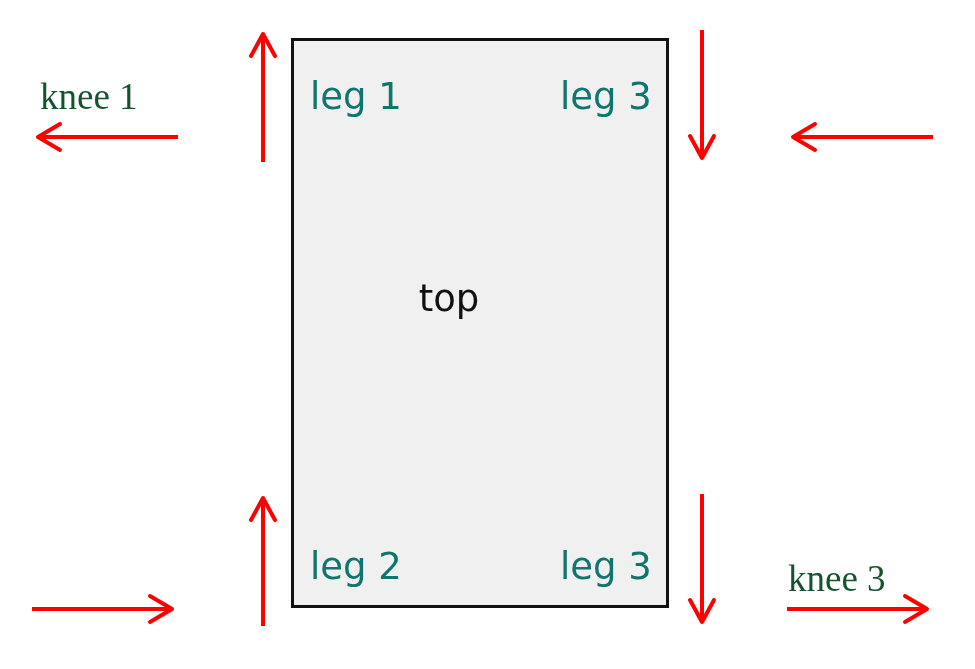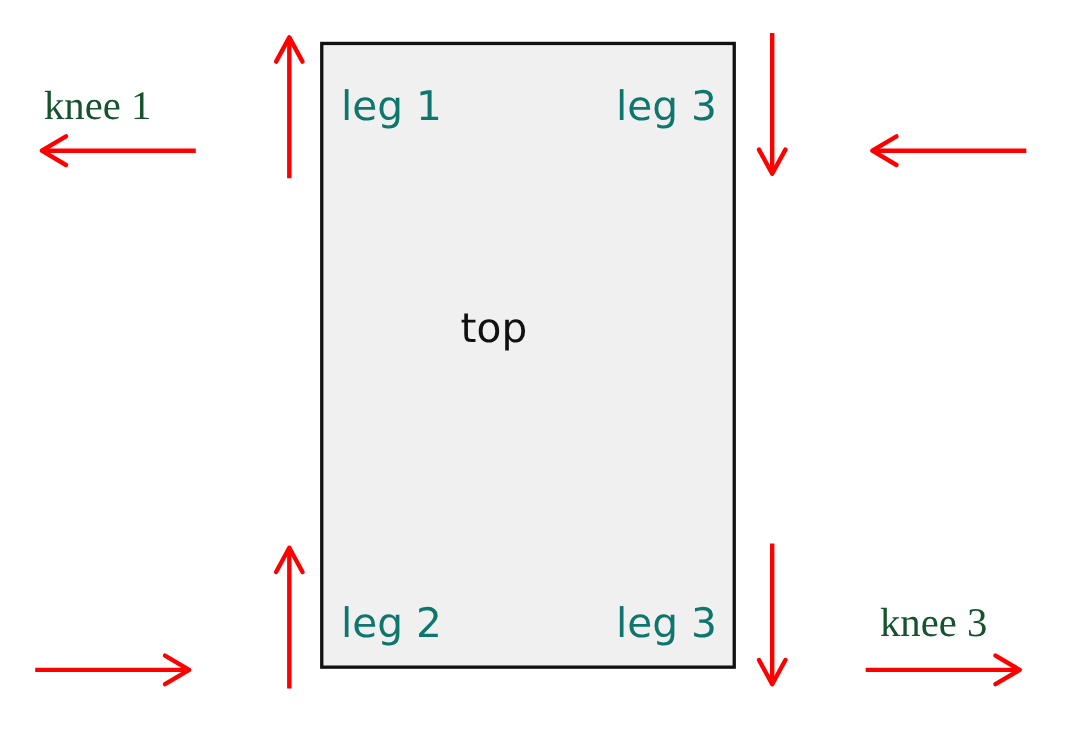--- a/index.html
+++ b/index.html
@@ -58,21 +58,21 @@
   .knee-label {
     font-size: 37px;
     color: #14532d;
     line-height: 1;
     white-space: nowrap;
     font-family: Liberation Serif, serif;
   }
   #knee-1-label { left: 40px;  top: 78px; }
   #knee-4-label { left: 788px; top: 78px; }
   #knee-2-label { left: 40px;  top: 548px; }
-  #knee-3-label { left: 788px; top: 548px; margin-left: 12px; }
+  #knee-3-label { left: 788px; top: 560px; }
 
   
   .arrow { line-height: 0; }
   #knee-1-arrow { left: 30px;  top: 120px; }
   #knee-4-arrow { left: 785px; top: 120px; }
   #knee-2-arrow { left: 30px;  top: 592px; }
   #knee-3-arrow { left: 785px; top: 592px; }
 
   #leg-1-arrow { left: 246px; top: 28px; }
   #leg-4-arrow { left: 685px; top: 28px; }

